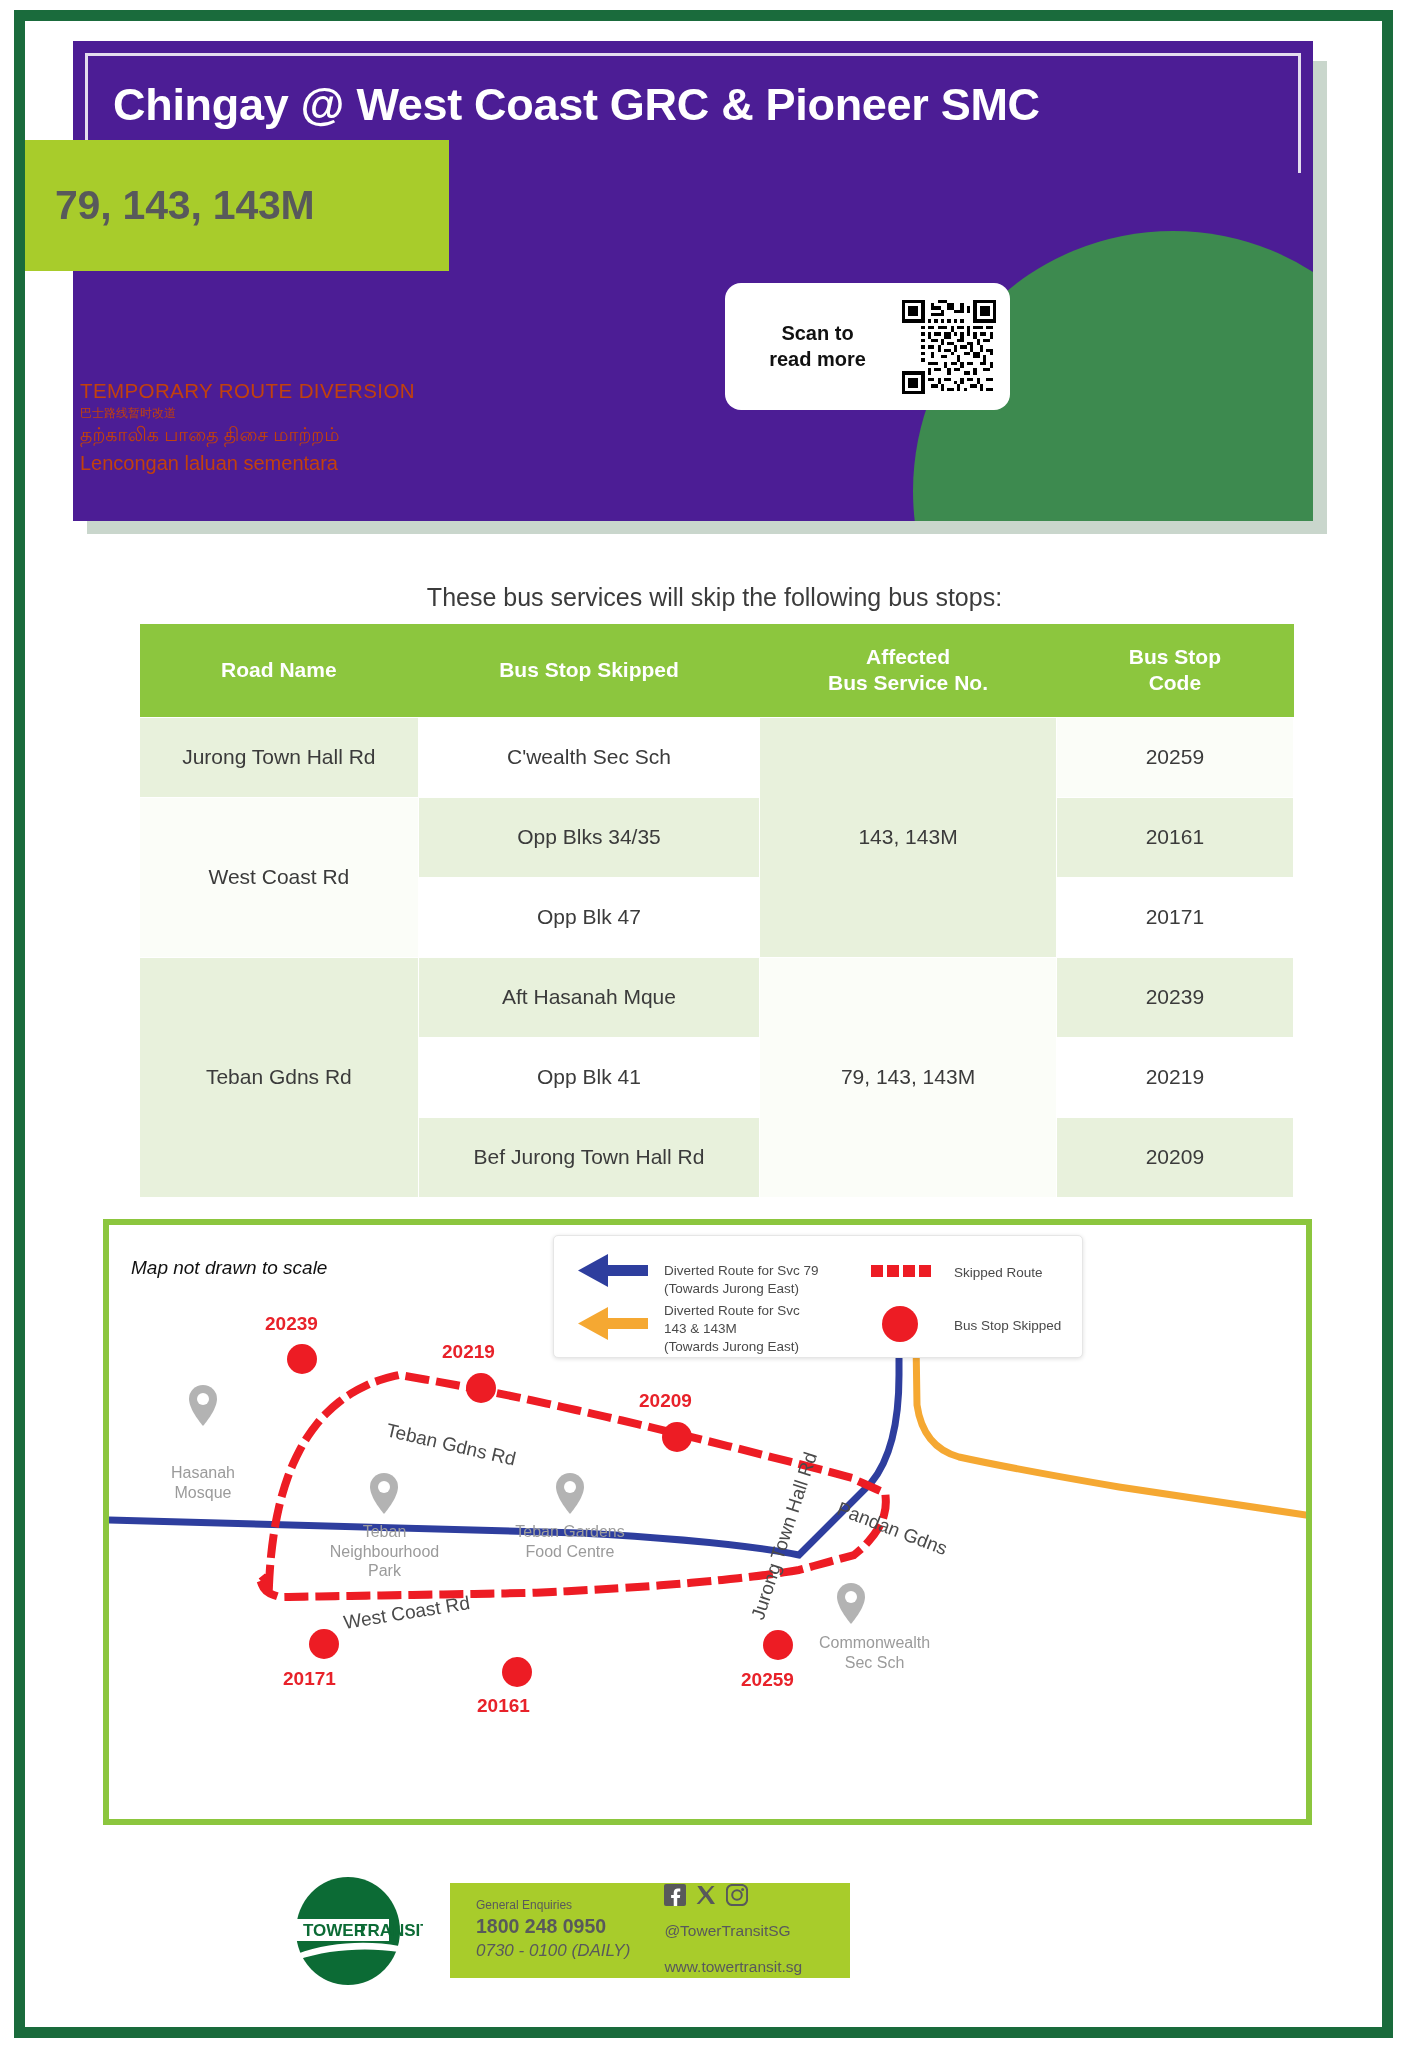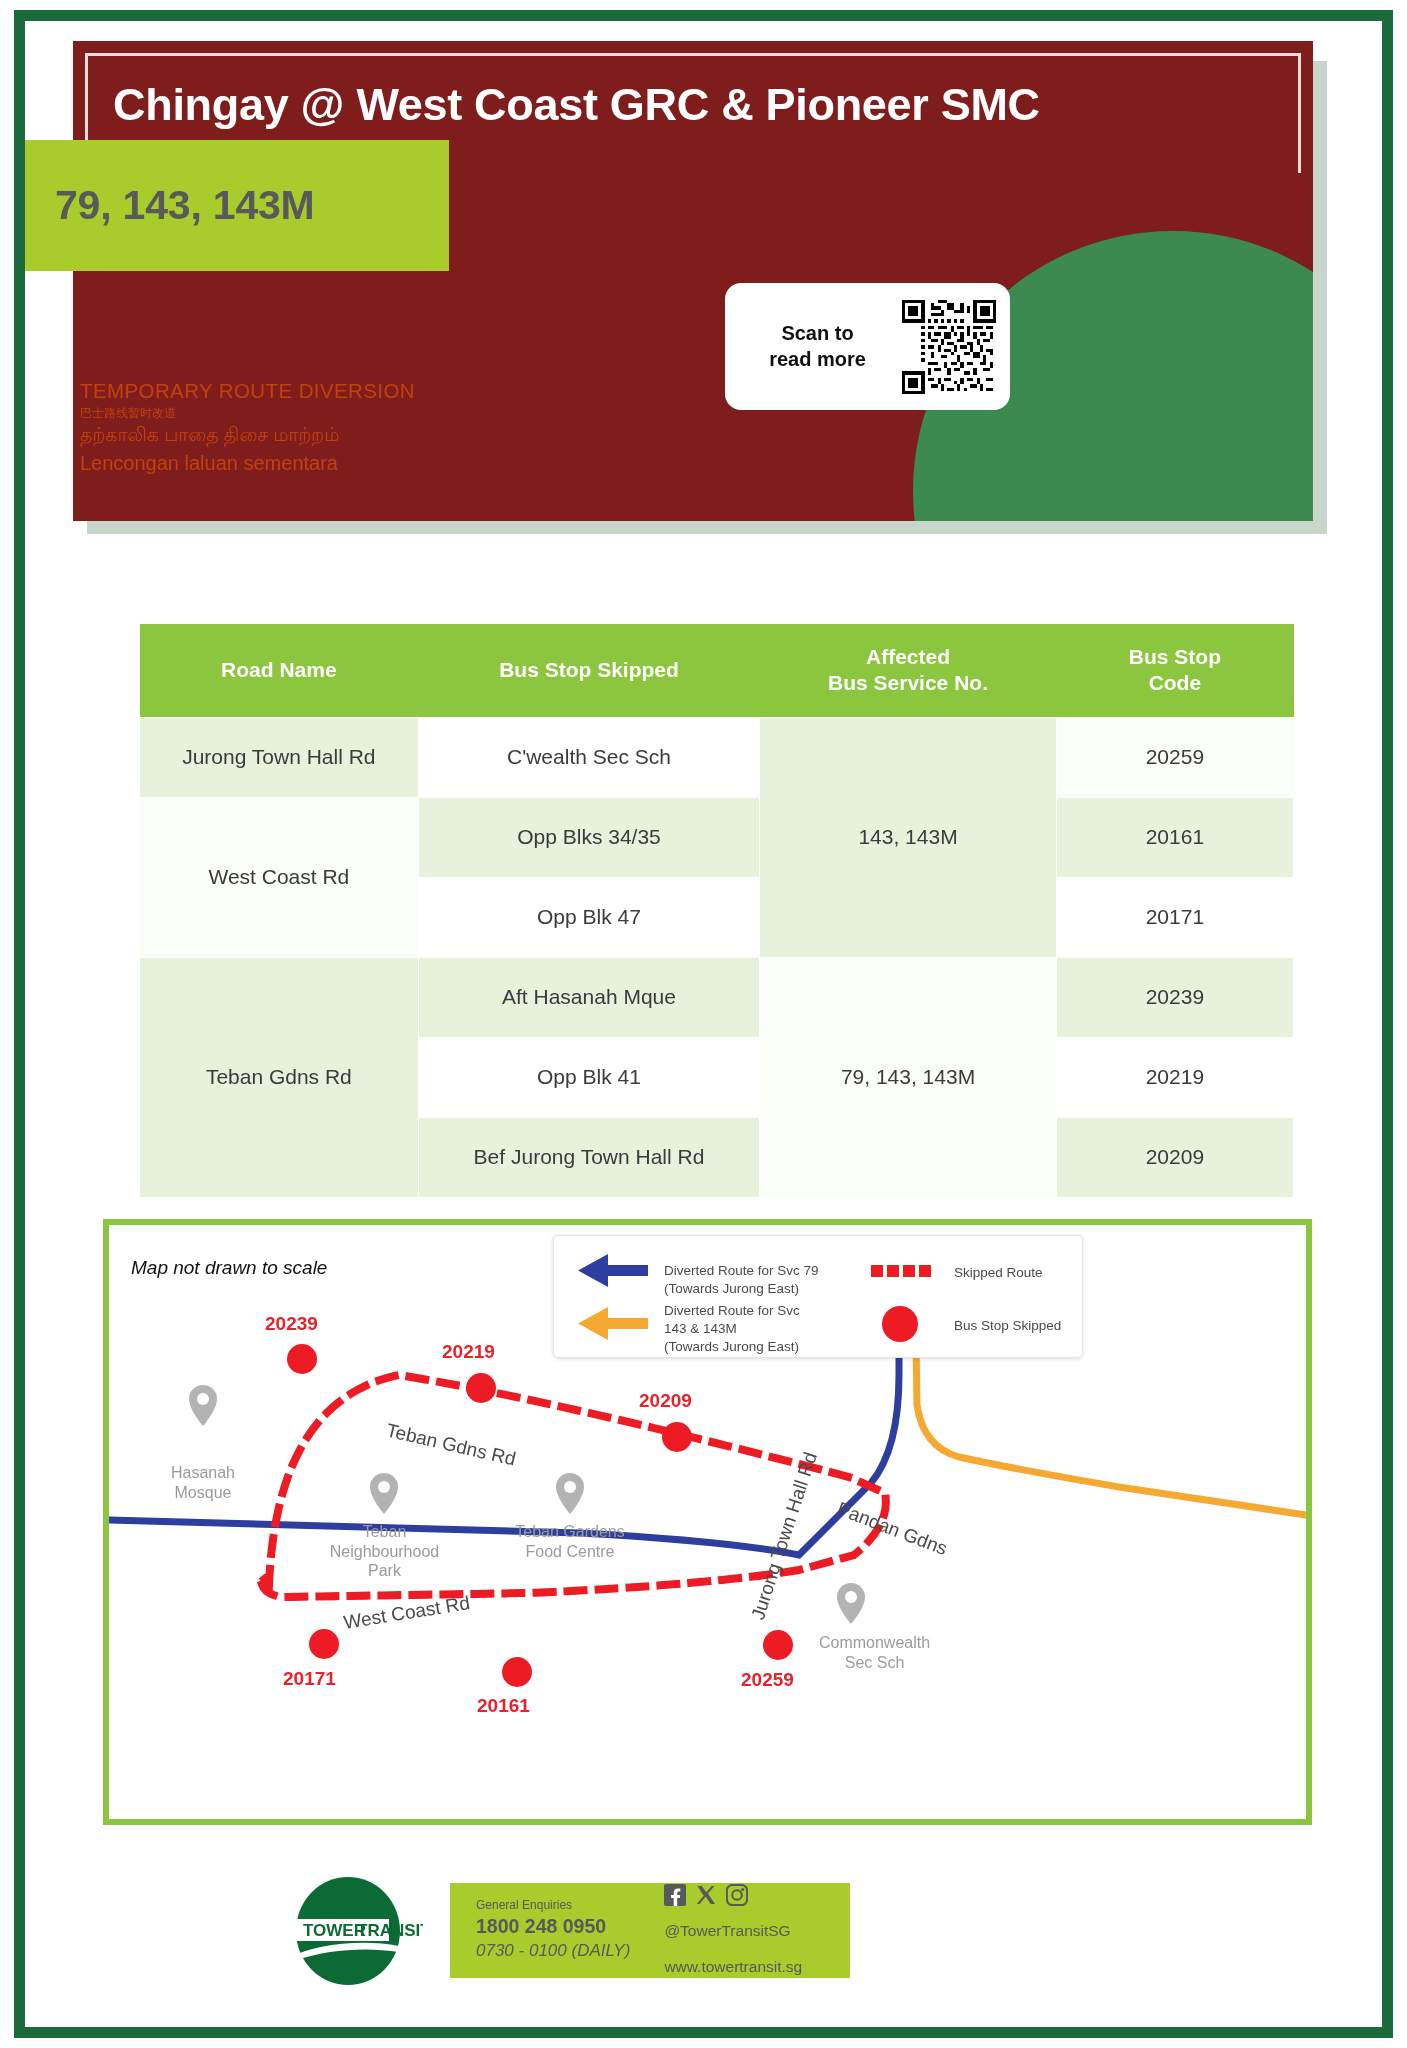--- a/index.html
+++ b/index.html
@@ -18,21 +18,21 @@
     width: 1379px; height: 2028px;
     border: 11px solid #1a6b3c;
     background: #ffffff;
   }
 
   
   #header-block {
     position: absolute;
     left: 48px; top: 20px;
     width: 1240px; height: 480px;
-    background: #7f1d1d;
+    background: #4c1d95;
     overflow: hidden;
   }
   #header-inner-rule {
     position: absolute;
     left: 12px; top: 12px; right: 12px; bottom: 0;
     border: 3px solid rgba(255,255,255,0.85);
     border-bottom: none;
     height: 120px;
   }
   #poster-title {
@@ -414,20 +414,21 @@
         <rect x="24" y="26" width="1" height="2"></rect>
           <rect x="26" y="27" width="2" height="1"></rect>
       </g>
     </svg>
   </div>
 
   <div id="band-services">
     <span id="band-services-text">79, 143, 143M</span>
   </div>
 
+  <div id="table-intro">These bus services will skip the following bus stops:</div>
 
   <table id="stop-table">
     <colgroup>
       <col style="width:235px">
         <col style="width:288px">
         <col style="width:250px">
         <col style="width:200px">
     </colgroup>
     <thead>
       <tr>

